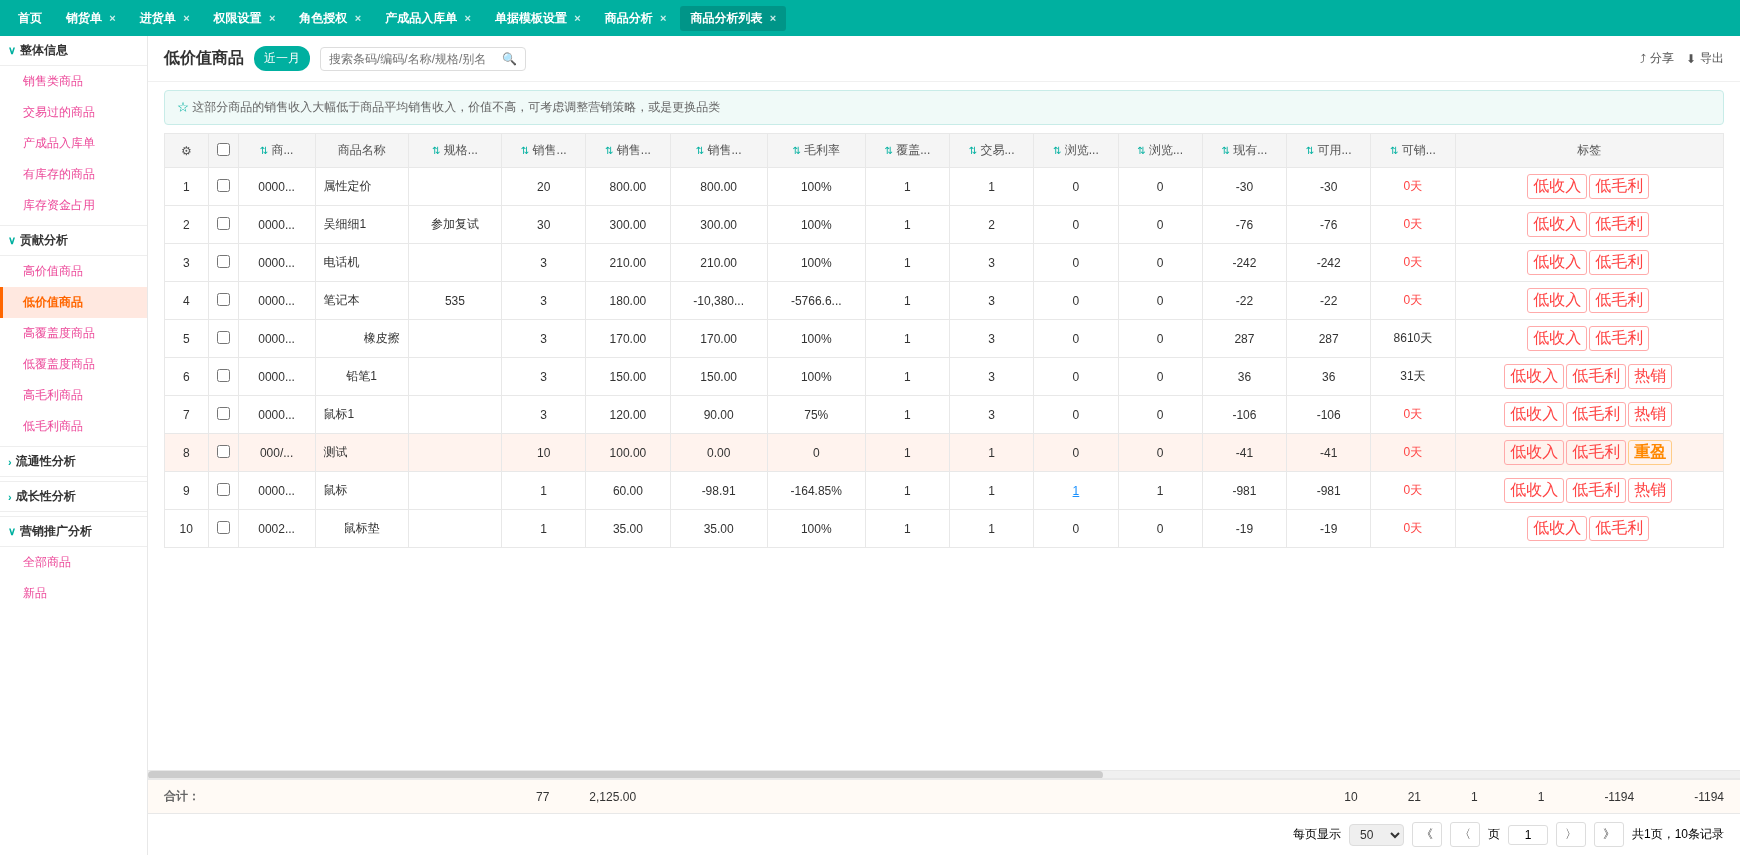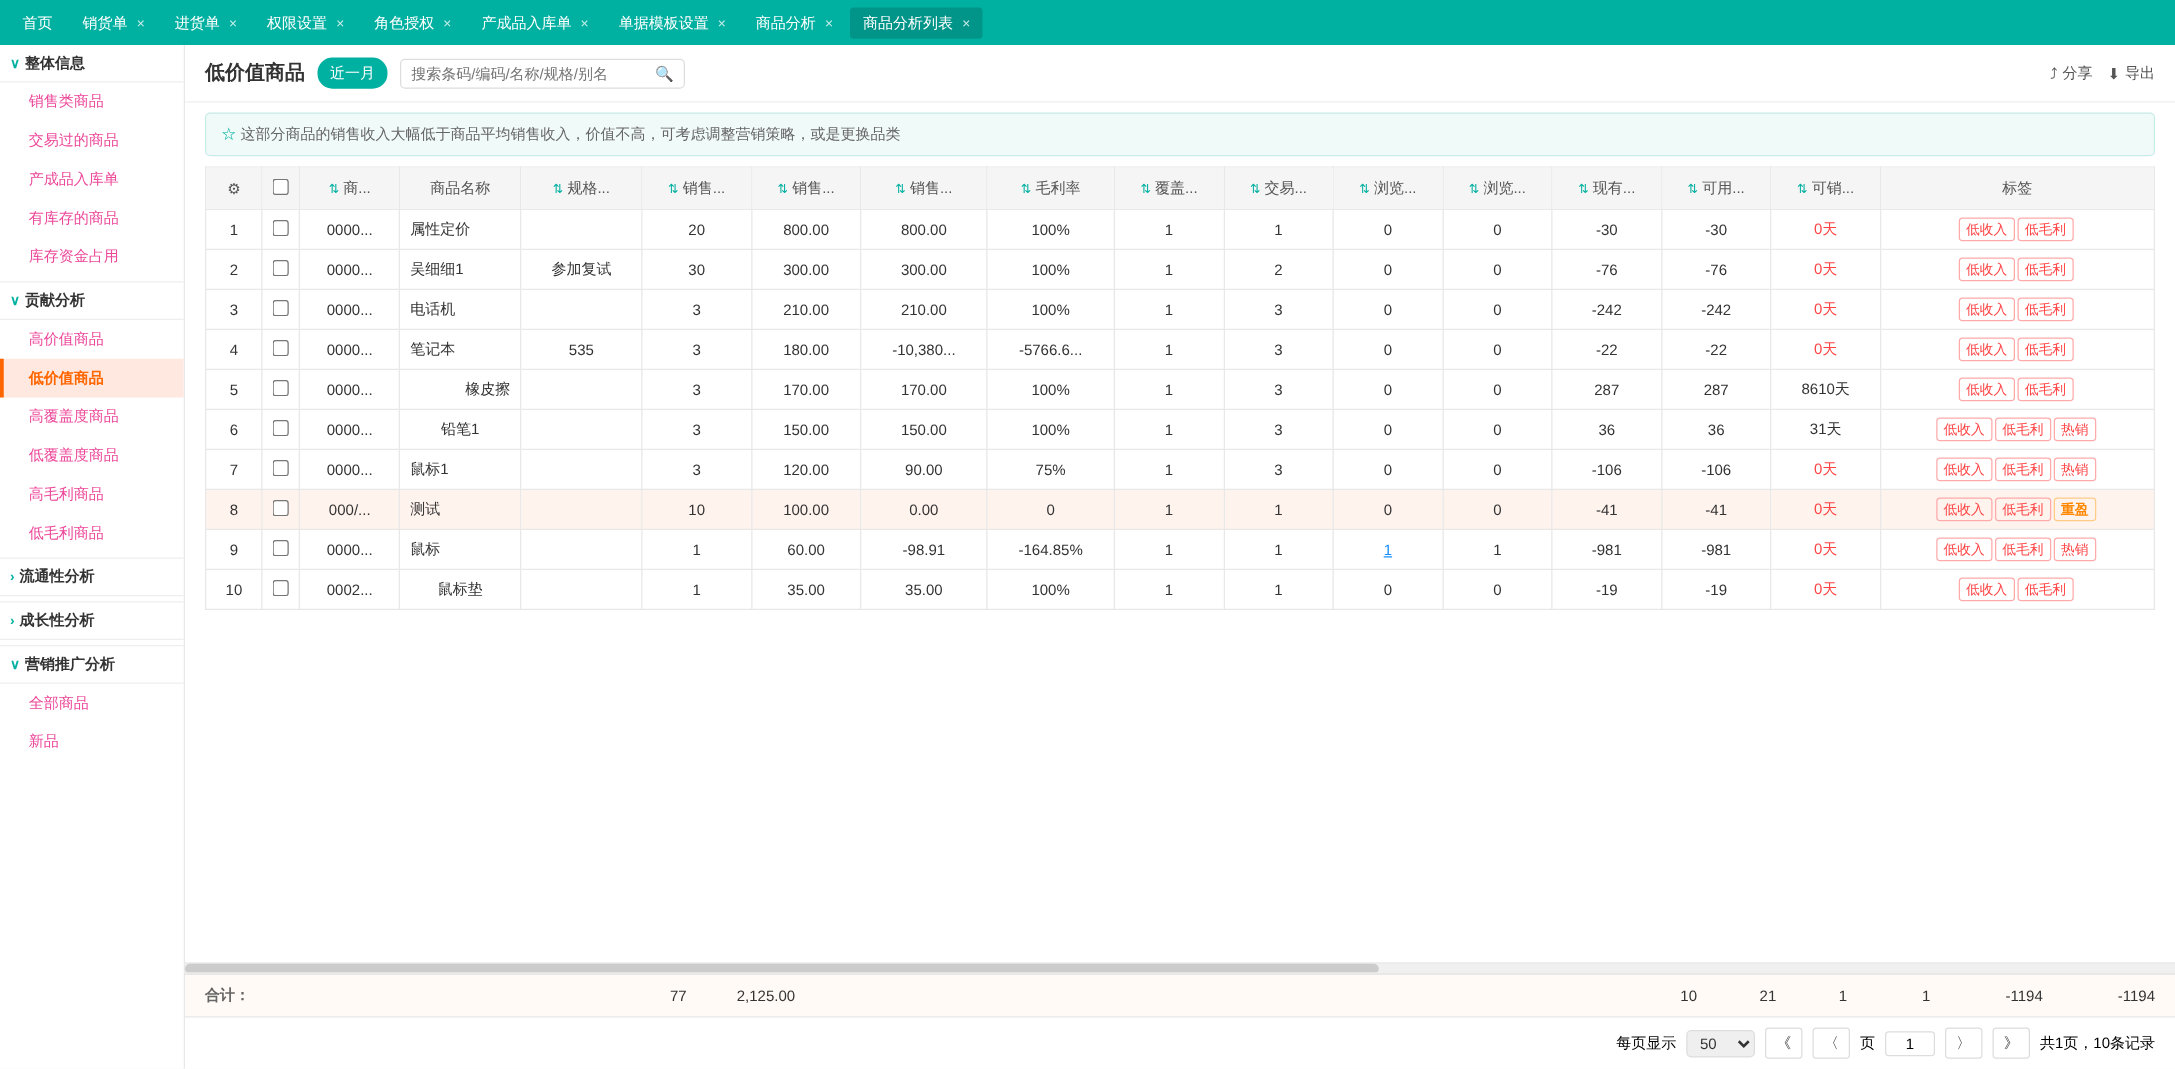--- a/index.html
+++ b/index.html
@@ -13,20 +13,21 @@
       align-items: center;
       padding: 0 8px;
       gap: 4px;
     }
     .nav-item {
       color: white;
       padding: 4px 10px;
       cursor: pointer;
       white-space: nowrap;
       border-radius: 3px;
+      font-weight: bold;
     }
     .nav-item.active { background: rgba(0,0,0,0.15); }
     .nav-item .close-x { margin-left: 4px; opacity: 0.8; font-size: 11px; }
     
     
     .main-layout {
       display: flex;
       height: calc(100vh - 36px);
     }
     
@@ -74,21 +75,21 @@
       border: none;
       padding: 4px 10px;
       border-radius: 12px;
       cursor: pointer;
       font-size: 12px;
     }
     .search-box {
       border: 1px solid #ddd;
       border-radius: 4px;
       padding: 4px 8px;
-      width: 228px;
+      width: 206px;
       color: #aaa;
       display: flex;
       align-items: center;
       gap: 4px;
     }
     .search-box input {
       border: none;
       outline: none;
       width: 100%;
       color: #aaa;
@@ -147,21 +148,21 @@
       padding: 6px 8px;
       text-align: center;
       color: #333;
       white-space: nowrap;
     }
     tr.highlighted td { background: #fff3ee; }
     .tag {
       display: inline-block;
       padding: 1px 5px;
       border-radius: 3px;
-      font-size: 11px;
+      font-size: 16px;
       margin-right: 2px;
     }
     .tag-red { color: #ff4444; border: 1px solid #ffaaaa; }
     .tag-orange { color: #ff8800; border: 1px solid #ffcc88; font-weight: bold; }
     .tag-link { color: #1890ff; text-decoration: underline; cursor: pointer; }
     .days-zero { color: #ff4444; }
     .days-normal { color: #333; }
     
     
     .table-footer {

